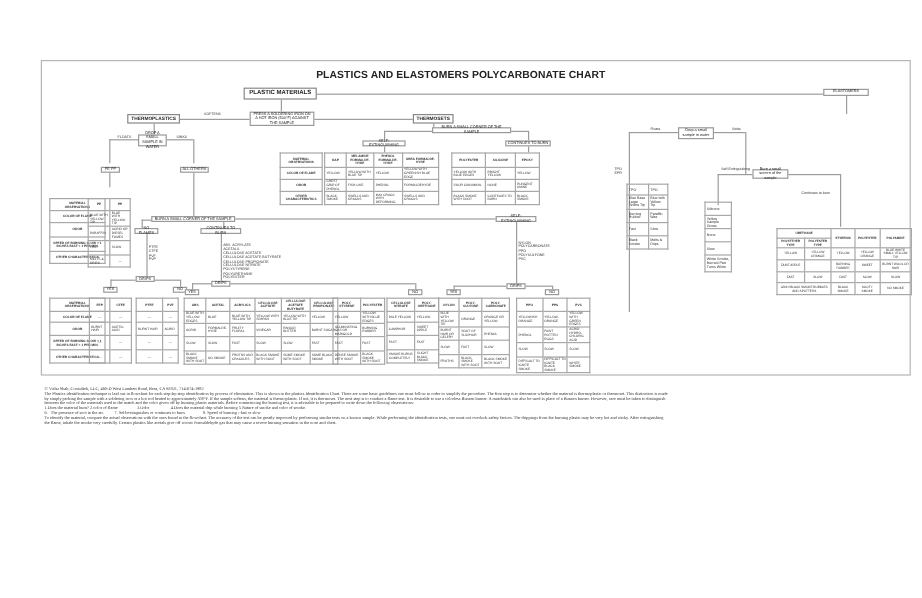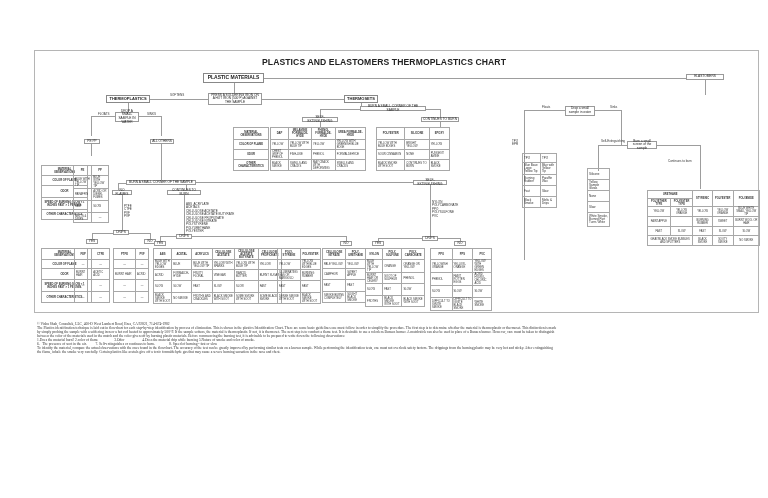--- a/index.html
+++ b/index.html
@@ -16,21 +16,21 @@
   table.t td{border:1px solid #a8a8a8;padding:0 1px;vertical-align:middle;text-align:left;color:#333;}
   table.t td.hd{font-weight:bold;text-align:center;}
   table.t td.c{text-align:center;}
   .footer{position:absolute;left:37px;top:322px;width:520px;font-family:"Liberation Serif",serif;font-size:3.6px;line-height:4px;color:#333;}
   .footer p{margin:0;}
 </style>
 </head>
 <body>
 
 <div class="frame"></div>
-<div class="title">PLASTICS AND ELASTOMERS THERMOPLASTICS CHART</div>
+<div class="title">PLASTICS AND ELASTOMERS POLYCARBONATE CHART</div>
 
 <div class="box big" style="left:203px;top:73px;width:61px;height:10px;">PLASTIC MATERIALS</div>
 <div class="ln h" style="left:264px;top:78px;width:424px;"></div>
 <div class="box" style="left:686px;top:74px;width:38px;height:6px;">ELASTOMERS</div>
 <div class="ln v" style="left:234px;top:83px;height:10px;"></div>
 <div class="box" style="left:208px;top:93px;width:54px;height:12px;">PRESS A SOLDERING IRON ON A HOT IRON (500°F) AGAINST THE SAMPLE</div>
 <div class="ln h" style="left:148px;top:99px;width:60px;"></div>
 <div class="lbl" style="left:170px;top:94px;">SOFTENS</div>
 <div class="ln h" style="left:262px;top:99px;width:82px;"></div>
 <div class="box big" style="left:106px;top:95px;width:44px;height:8px;font-size:4px;">THERMOPLASTICS</div>

